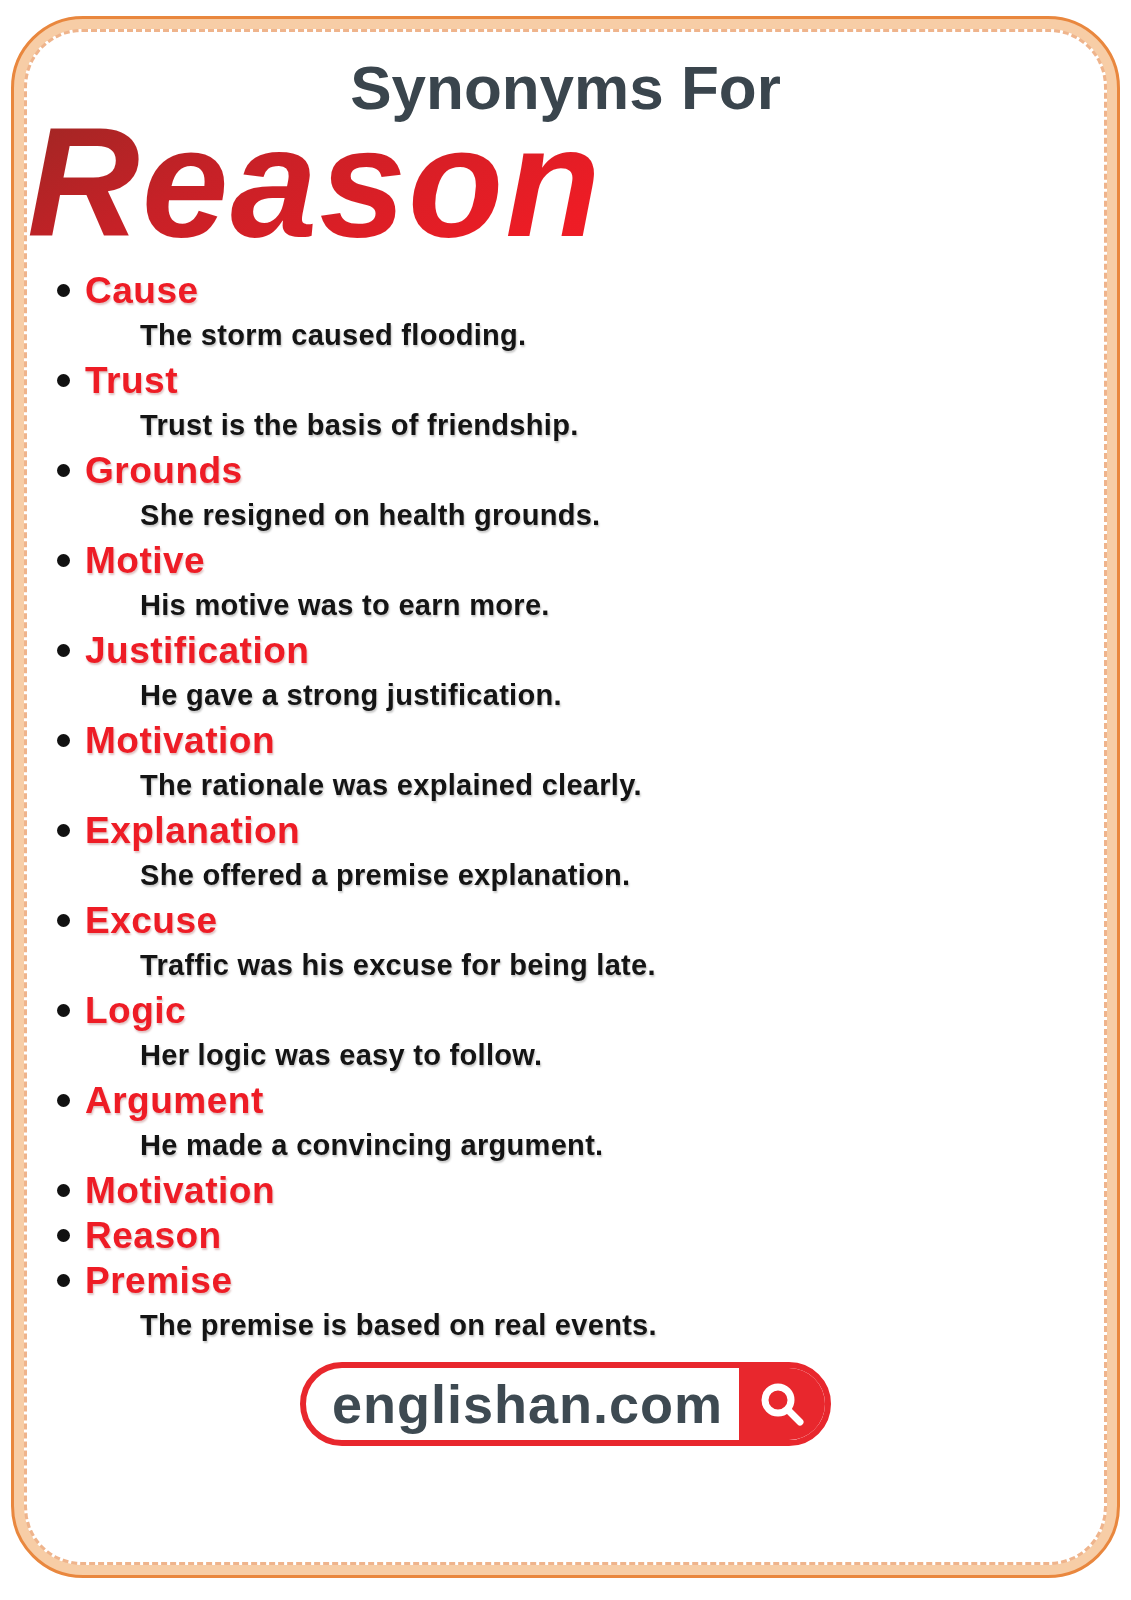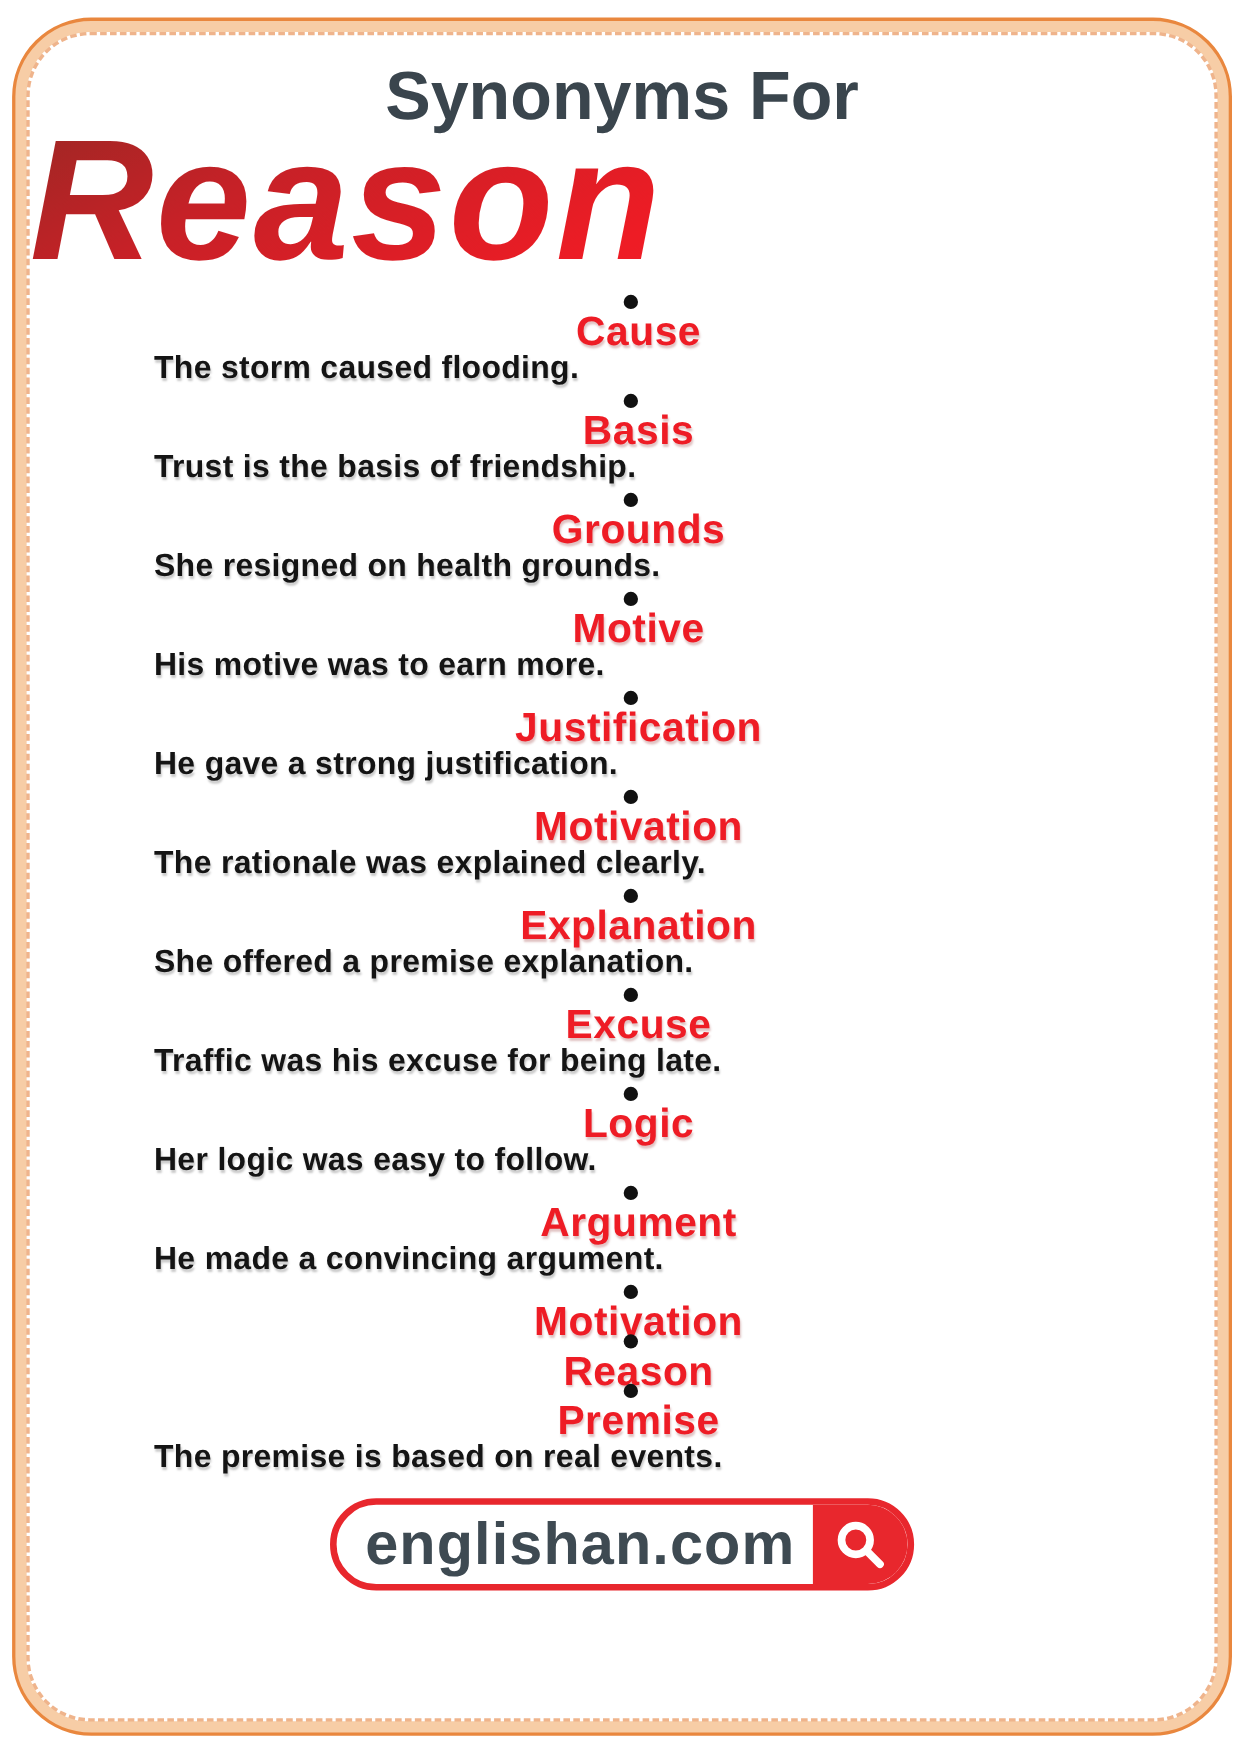--- a/index.html
+++ b/index.html
@@ -55,21 +55,20 @@
   
   ul.syn-list {
     list-style: none;
     margin-top: 12px;
     padding-left: 30px;
   }
   .word-row {
     display: flex;
     align-items: center;
     height: 45px;
-    flex-direction: column;
   }
   .bullet-dot {
     width: 13px; height: 13px;
     border-radius: 50%;
     background: #111;
     margin-right: 15px;
     flex: none;
   }
   .word {
     color: #ee1c25;
@@ -139,21 +138,21 @@
     <div class="word-row">
       <span class="bullet-dot"></span>
       <span class="word">Cause</span>
     </div>
     <div class="example">The storm caused flooding.</div>
   </li>
 
   <li>
     <div class="word-row">
       <span class="bullet-dot"></span>
-      <span class="word">Basis</span>
+      <span class="word">Trust</span>
     </div>
     <div class="example">Trust is the basis of friendship.</div>
   </li>
 
   <li>
     <div class="word-row">
       <span class="bullet-dot"></span>
       <span class="word">Grounds</span>
     </div>
     <div class="example">She resigned on health grounds.</div>

